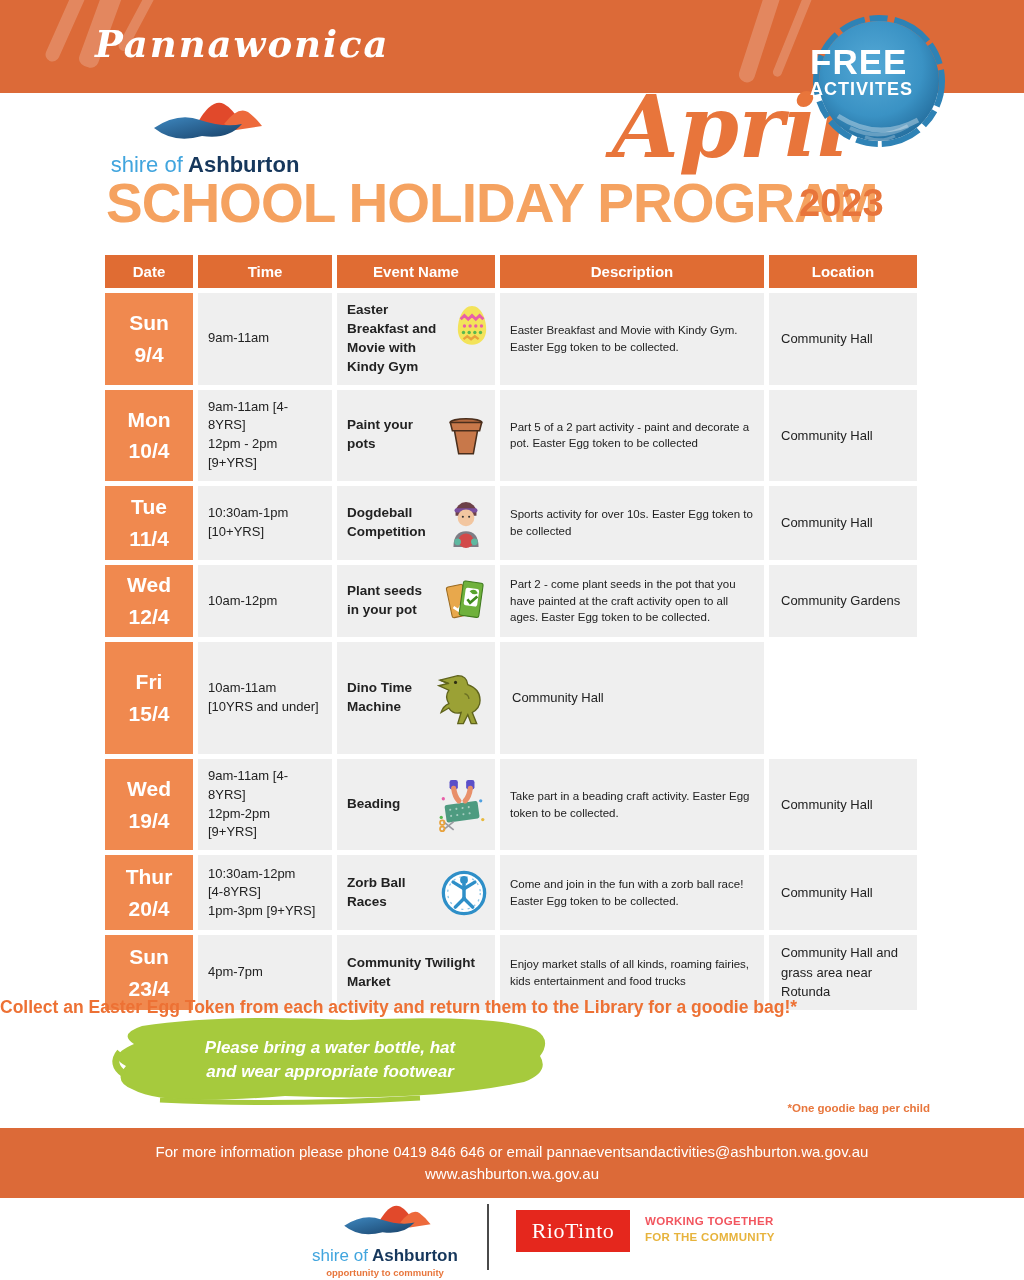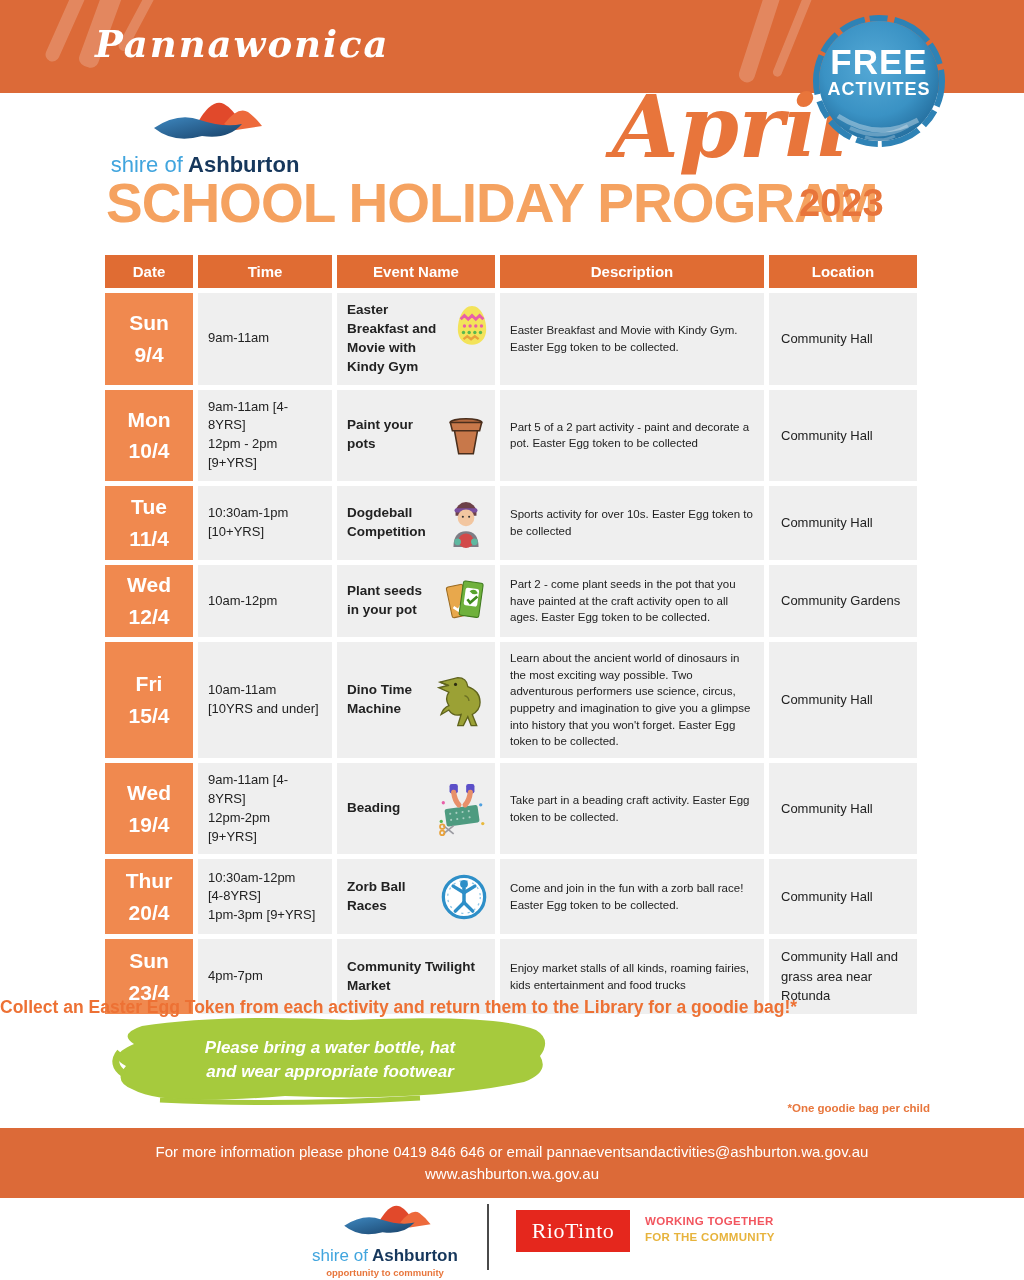--- a/index.html
+++ b/index.html
@@ -12,21 +12,21 @@
   .streak { position:absolute; background:rgba(255,255,255,.20); border-radius:8px; }
   .s1 { left:62px;  top:-30px; width:14px; height:95px; transform:rotate(24deg); }
   .s2 { left:95px;  top:-40px; width:20px; height:110px; transform:rotate(20deg); }
   .s3 { left:135px; top:-25px; width:10px; height:80px; transform:rotate(28deg); }
   .s4 { left:755px; top:-35px; width:16px; height:120px; transform:rotate(18deg); }
   .s5 { left:790px; top:-20px; width:9px;  height:100px; transform:rotate(22deg); }
   .town { position:absolute; left:95px; top:22px; color:#fff; font-family:"DejaVu Serif", serif; font-style:italic; font-weight:700; font-size:37px; letter-spacing:2px; }
 
   
   .badge { position:absolute; left:810px; top:14px; width:138px; height:138px; z-index:5; }
-  .badge-txt { position:absolute; left:0; top:30px; width:138px; text-align:center; color:#fff; }
+  .badge-txt { position:absolute; left:0; top:30px; width:138px; color:#fff; }
   .badge-txt .l1 { font-size:35px; font-weight:800; letter-spacing:1px; line-height:1.0; }
   .badge-txt .l2 { font-size:18px; font-weight:800; letter-spacing:1px; }
 
   
   .logo-top { position:absolute; left:105px; top:94px; width:200px; text-align:center; }
   .logo-top svg { display:block; margin:0 auto; }
   .logo-word { font-size:22px; margin-top:2px; white-space:nowrap; }
   .logo-word .w1 { color:#41A5DE; font-weight:400; }
   .logo-word .w2 { color:#16375C; font-weight:600; }
 
@@ -255,21 +255,20 @@
 [10YRS and under]</div>
       <div class="cell event">
         <span class="ename">Dino Time Machine</span>
         <svg width="58" height="54" viewBox="0 0 52 48">
           <path d="M8 8 L24 4 Q32 4 33 12 Q44 16 44 26 Q44 33 37 37 L41 47 L36 47 L33 39 L29 47 L24 47 L27 37 Q20 39 16 33 L9 37 Q11 31 16 29 Q12 23 16 17 L7 13 L15 11 Z" fill="#9BA135" stroke="#5f631c" stroke-width="1.2"></path>
           <circle cx="22" cy="10" r="1.4" fill="#2e2e12"></circle>
           <path d="M8 8 L16 11" stroke="#5f631c" stroke-width="1.2" fill="none"></path>
           <path d="M30 20 q4 1 4 5" stroke="#6b7024" stroke-width="1.2" fill="none"></path>
         </svg>
       </div>
-      <div class="cell desc">Learn about the ancient world of dinosaurs in the most exciting way possible. Two adventurous performers use science, circus, puppetry and imagination to give you a glimpse into history that you won't forget. Easter Egg token to be collected.</div>
       <div class="cell loc">Community Hall</div>
     </div>
 
     <div class="t-row r6">
       <div class="dcell">
           <span>Wed</span>
           <span>19/4</span>
         </div>
       <div class="cell time">9am-11am [4-8YRS]
 12pm-2pm [9+YRS]</div>

